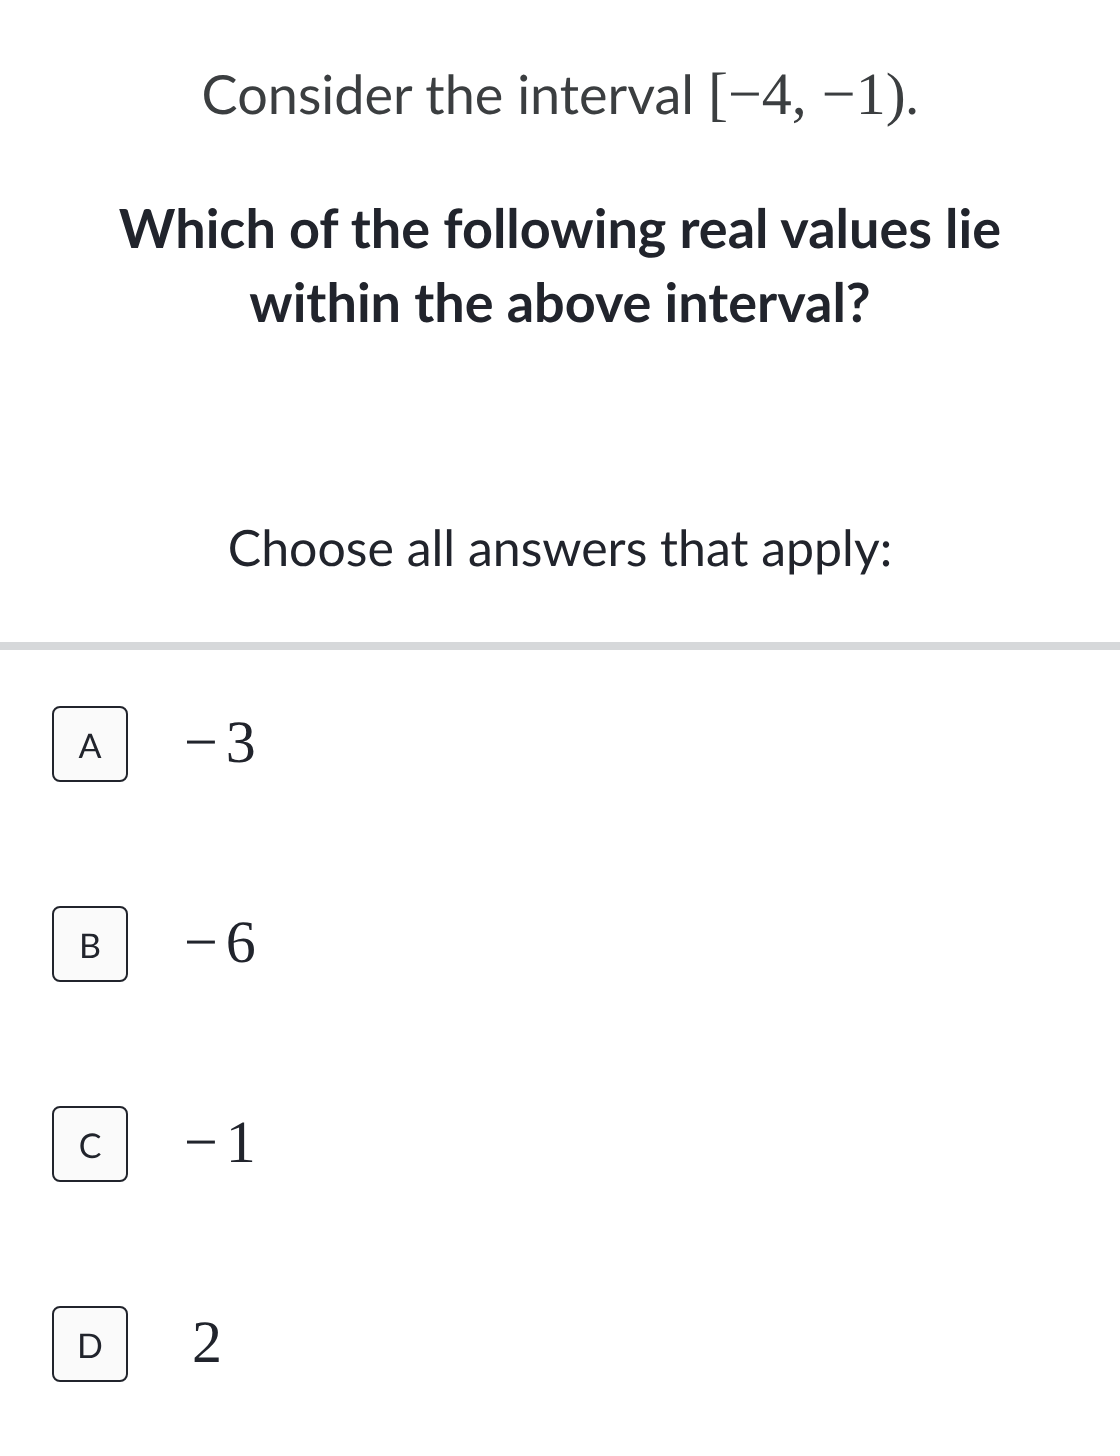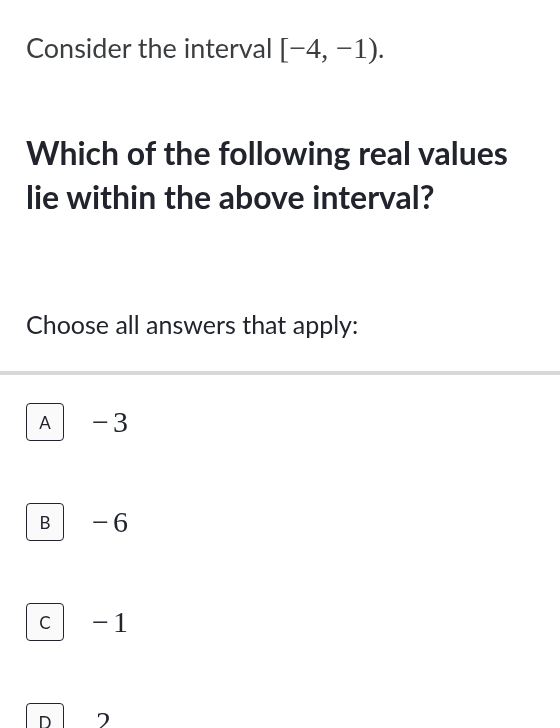--- a/index.html
+++ b/index.html
@@ -9,41 +9,42 @@
     }
     body {
       font-family: -apple-system, BlinkMacSystemFont, 'Segoe UI', 'Lato', sans-serif;
       width: 560px;
       height: 728px;
       color: #21242c;
       background: #ffffff;
     }
     .container {
       padding: 28px 26px 0 26px;
+      text-align: center;
     }
     .intro-text {
       font-size: 27px;
       font-weight: 400;
       color: #3b3e40;
       line-height: 1.35;
     }
     .math {
       font-family: 'Times New Roman', serif;
       font-size: 30px;
     }
     .minus {
       font-family: 'Times New Roman', serif;
       position: relative;
     }
     .question-text {
-      font-size: 32px;
+      font-size: 27px;
       font-weight: 700;
       color: #21242c;
       line-height: 1.4;
-      margin-top: 62px;
+      margin-top: 26px;
     }
     .instruction-text {
       font-size: 25px;
       font-weight: 400;
       color: #21242c;
       margin-top: 89px;
     }
     .divider {
       width: 100%;
       height: 4px;

